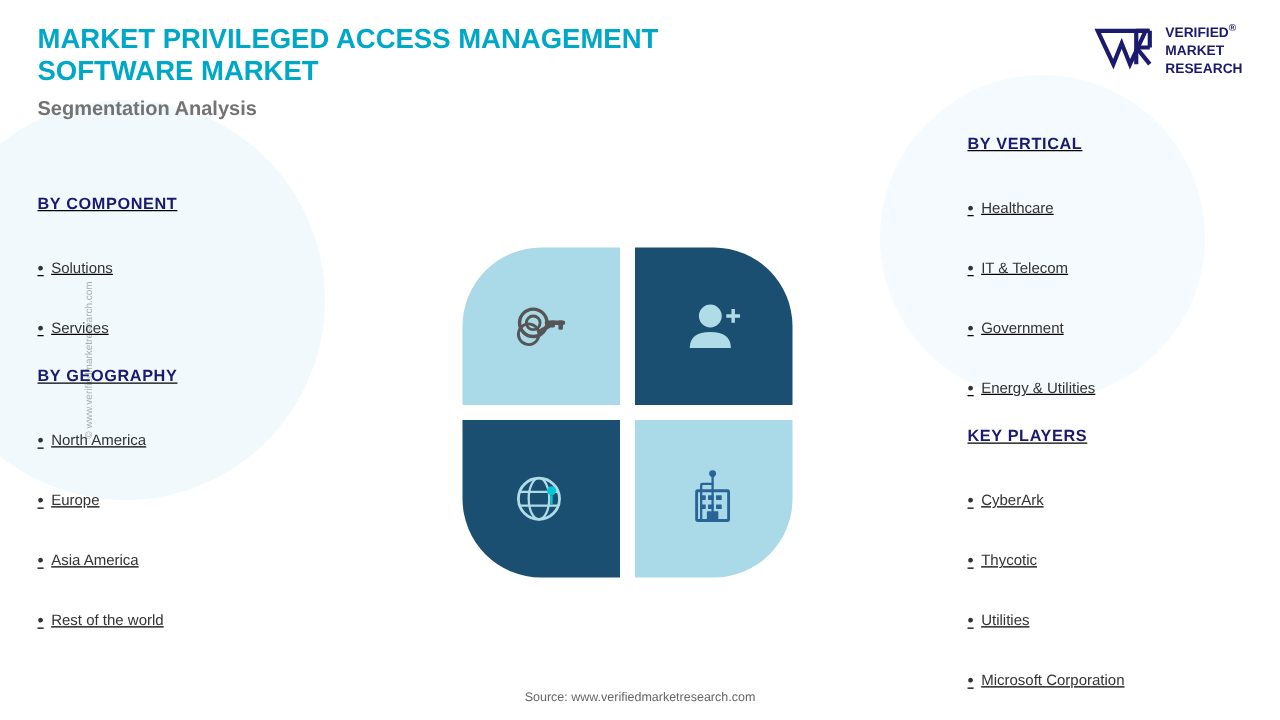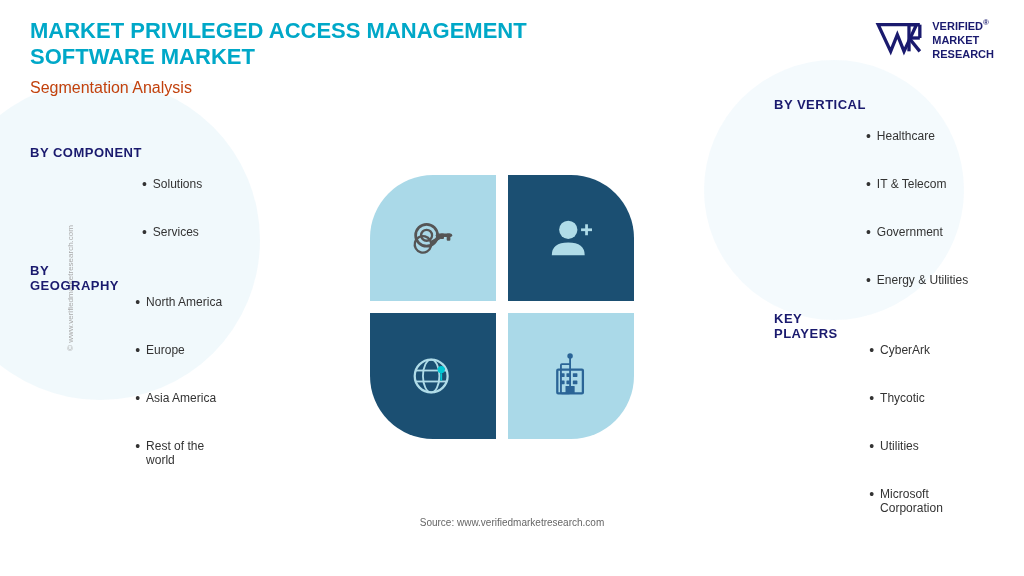--- a/index.html
+++ b/index.html
@@ -94,22 +94,23 @@
     }
 
     .logo-text .registered {
       font-size: 8px;
       vertical-align: super;
     }
 
     
     .section-label {
       font-size: 16px;
-      font-weight: 400;
-      color: #c2410c;
+      font-weight: 700;
+      color: #737373;
+      margin-bottom: 10px;
       position: relative;
       z-index: 2;
     }
 
     
     .content-area {
       display: flex;
       align-items: center;
       justify-content: space-between;
       position: relative;
@@ -127,21 +128,22 @@
     
     .right-panel {
       width: 220px;
       display: flex;
       flex-direction: column;
       gap: 22px;
     }
 
     .segment-block {
       display: flex;
-      flex-direction: row;
+      flex-direction: column;
+      text-decoration: underline;
     }
 
     .segment-title {
       font-size: 13px;
       font-weight: 800;
       color: #1a1a6e;
       margin-bottom: 5px;
       letter-spacing: 0.5px;
     }
 

